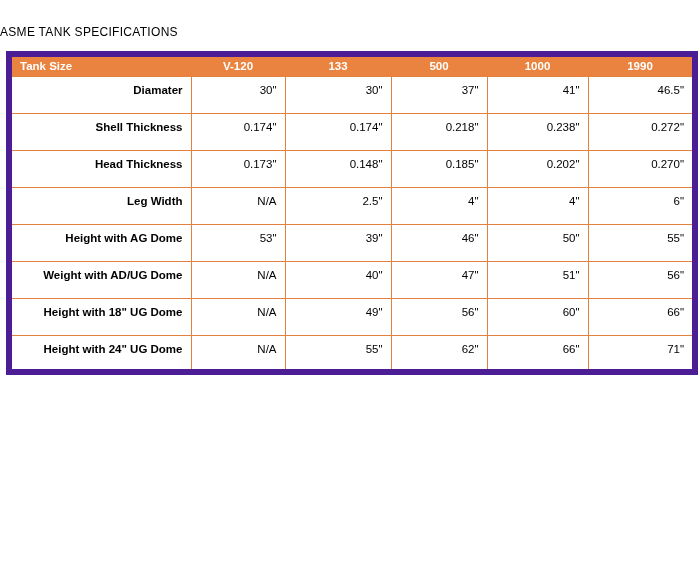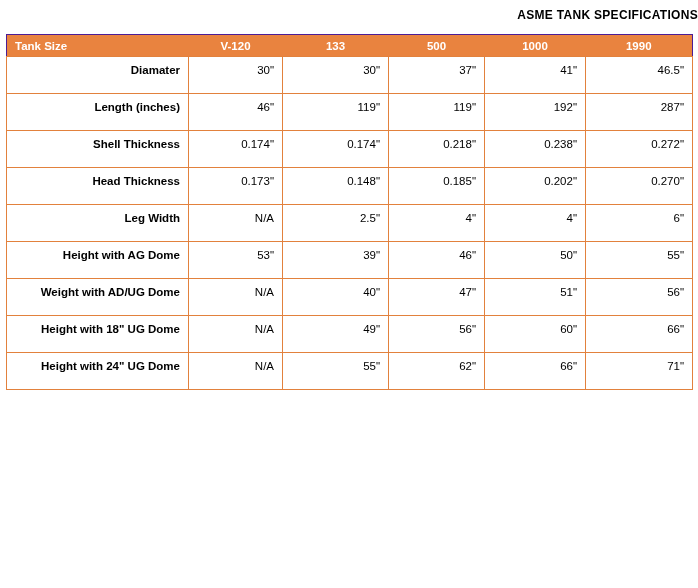--- a/index.html
+++ b/index.html
@@ -14,38 +14,38 @@
     color: #000000;
     overflow: hidden;
   }
   #page {
     position: relative;
     width: 698px;
     height: 588px;
     box-sizing: border-box;
   }
   #doc-title {
-    text-align: right;
+    text-align: left;
     font-size: 12px;
-    font-weight: bold;
+    font-weight: normal;
     letter-spacing: 0.3px;
-    padding-top: 8px;
+    padding-top: 25px;
     padding-bottom: 0;
     line-height: 14px;
     color: #000;
   }
   #spec-table-wrap {
     padding: 0 6px 0 6px;
     margin-top: 12px;
   }
   table.spec {
     border-collapse: collapse;
     table-layout: fixed;
     width: 686px;
-    border: 1px solid #4c1d95;
+    border: 6px solid #4c1d95;
   }
   table.spec col.c-label { width: 182px; }
   table.spec col.c-v120  { width: 94px; }
   table.spec col.c-325   { width: 106px; }
   table.spec col.c-500   { width: 96px; }
   table.spec col.c-1000  { width: 101px; }
   table.spec col.c-1990  { width: 107px; }
 
   thead th {
     background: #e9833f;
@@ -115,28 +115,20 @@
       <tbody id="spec-body">
           <tr class="r-1">
             <td class="rowlabel">Diamater</td>
             <td class="val">30"</td>
             <td class="val">30"</td>
             <td class="val">37"</td>
             <td class="val">41"</td>
             <td class="val">46.5"</td>
           </tr>
           <tr class="r-1">
-            <td class="rowlabel">Length (inches)</td>
-            <td class="val">46"</td>
-            <td class="val">119"</td>
-            <td class="val">119"</td>
-            <td class="val">192"</td>
-            <td class="val">287"</td>
-          </tr>
-          <tr class="r-1">
             <td class="rowlabel">Shell Thickness</td>
             <td class="val">0.174"</td>
             <td class="val">0.174"</td>
             <td class="val">0.218"</td>
             <td class="val">0.238"</td>
             <td class="val">0.272"</td>
           </tr>
           <tr class="r-1">
             <td class="rowlabel">Head Thickness</td>
             <td class="val">0.173"</td>

